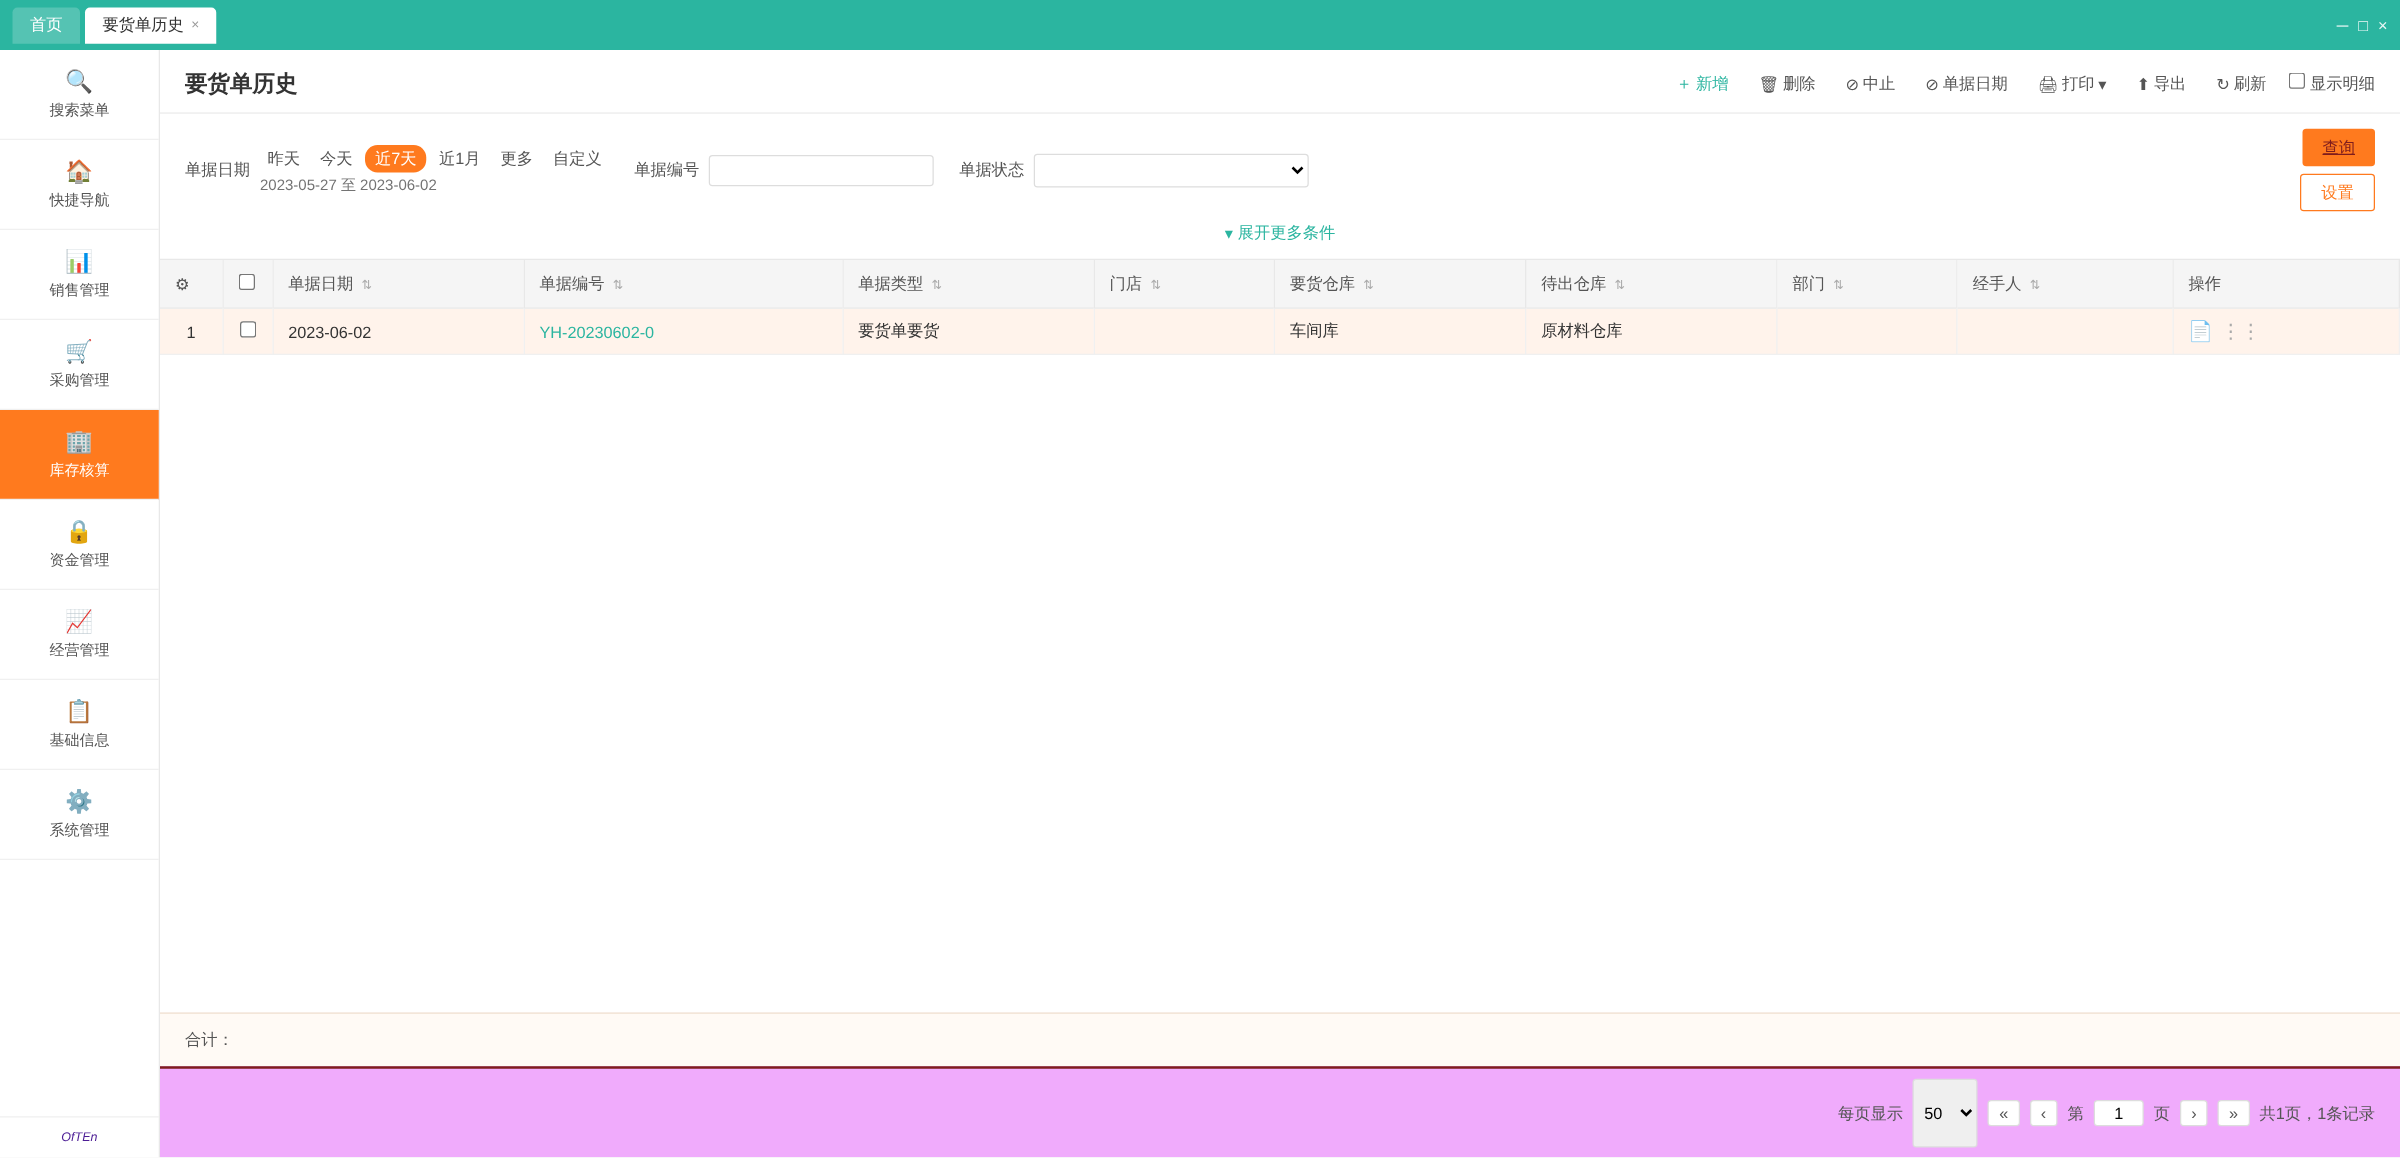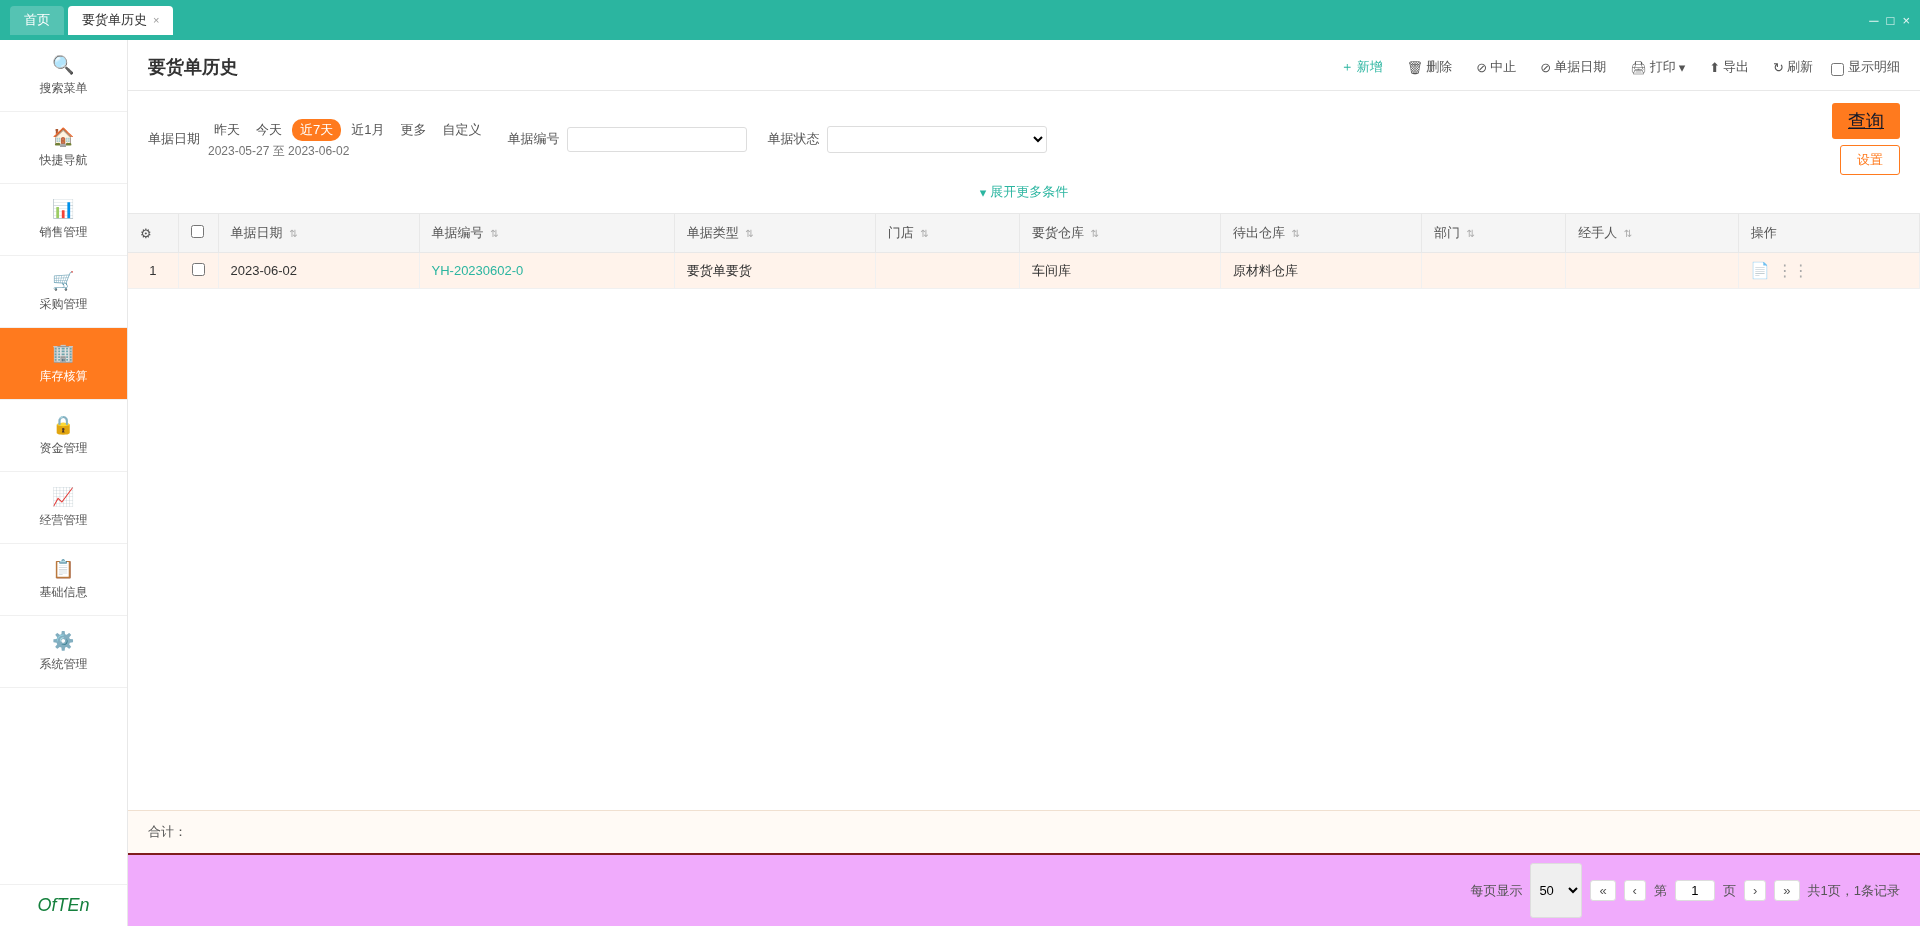--- a/index.html
+++ b/index.html
@@ -98,38 +98,38 @@
       cursor: pointer;
       font-size: 13px;
       color: #555;
       padding: 4px 6px;
       border-radius: 3px;
     }
     .toolbar-btn.new { color: #2bb5a0; }
     .toolbar-btn.delete { color: #555; }
     .btn-query {
       background: #ff7a1e;
-      color: #0f172a;
+      color: #7f1d1d;
       border: none;
       padding: 6px 16px;
       border-radius: 3px;
       cursor: pointer;
-      font-size: 18px;
+      font-size: 13px;
       text-decoration: underline;
     }
     .btn-settings {
       background: white;
       color: #ff7a1e;
       border: 1px solid #ff7a1e;
       padding: 5px 16px;
       border-radius: 3px;
       cursor: pointer;
       font-size: 13px;
     }
-    .display-detail { display: flex; align-items: flex-end; gap: 4px; font-size: 13px; color: #555; cursor: pointer; }
+    .display-detail { display: flex; align-items: flex-start; gap: 4px; font-size: 13px; color: #555; cursor: pointer; }
 
     
     .filter-area {
       background: white;
       padding: 12px 20px;
       border-bottom: 1px solid #e8e8e8;
       flex-shrink: 0;
     }
     .filter-row { display: flex; align-items: center; gap: 20px; flex-wrap: wrap; }
     .filter-item { display: flex; align-items: center; gap: 8px; }
@@ -262,22 +262,22 @@
     
     .brand-bottom {
       margin-top: auto;
       padding: 10px;
       text-align: center;
       font-size: 11px;
       color: #aaa;
       border-top: 1px solid #f0f0f0;
     }
     .oftenText {
-      font-size: 18px;
-      color: #15803d;
+      font-size: 10px;
+      color: #4c1d95;
       font-style: italic;
     }
   </style>
 </head>
 <body>
 
 <div class="app-container">
 
   <div class="top-bar">
     <div class="tab-item home">

